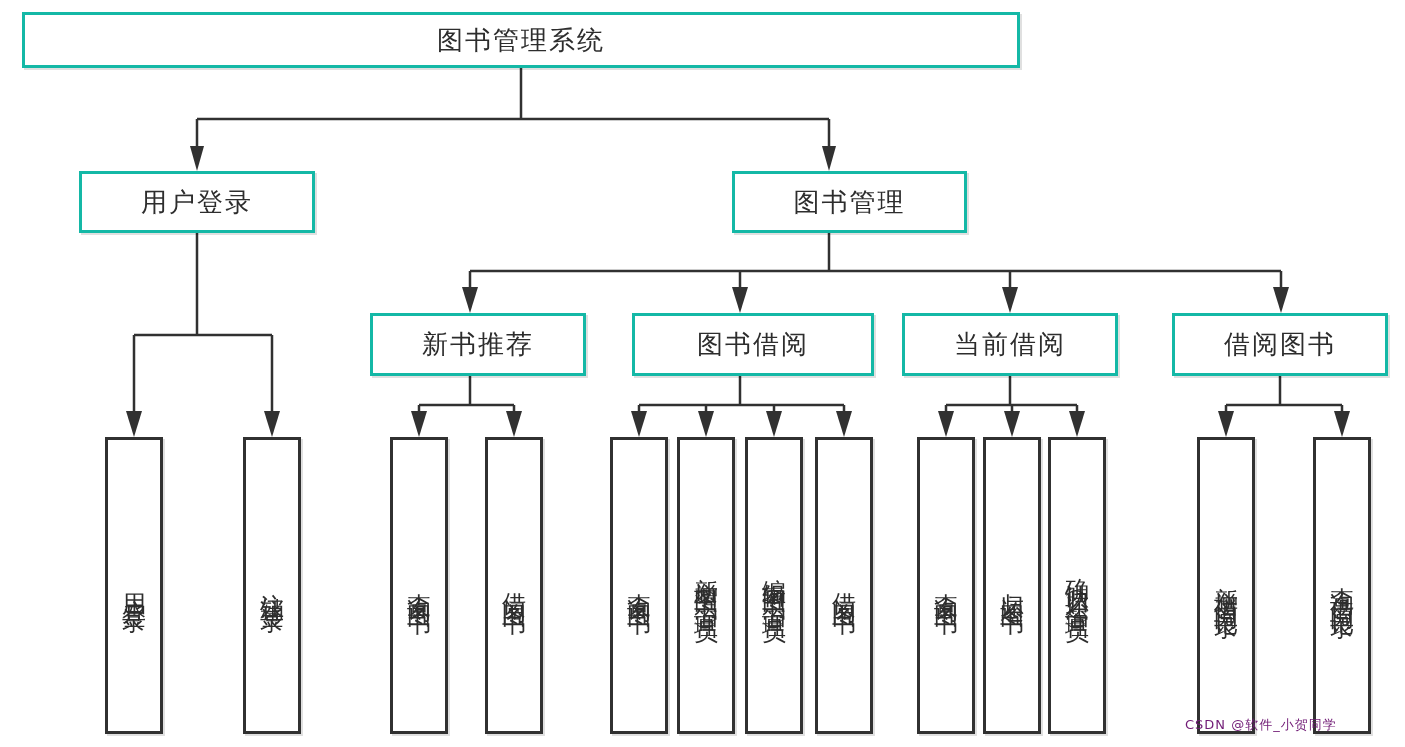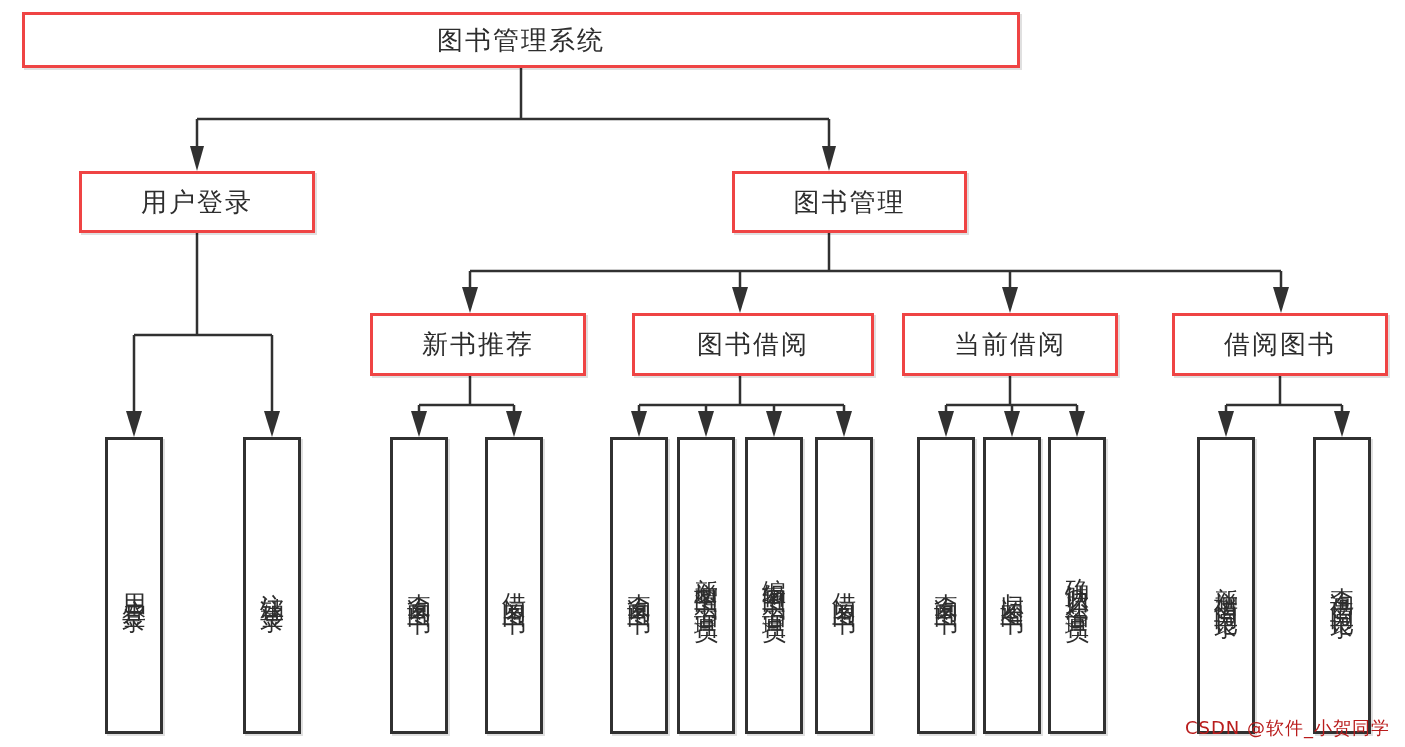--- a/index.html
+++ b/index.html
@@ -2,38 +2,38 @@
 <html><head>
 <meta charset="utf-8">
 <style>
   html,body{margin:0;padding:0;background:#ffffff;}
   .canvas{
     position:relative;width:1405px;height:747px;background:#ffffff;
     font-family:"DejaVu Sans","Liberation Sans",sans-serif;color:#2d2d2d;overflow:hidden;
   }
   svg.connectors{position:absolute;left:0;top:0;pointer-events:none;}
   .hbox{
-    position:absolute;box-sizing:border-box;border:3px solid #ef4444;background:#ffffff;
+    position:absolute;box-sizing:border-box;border:3px solid #14b8a6;background:#ffffff;
     display:flex;align-items:center;justify-content:center;
     font-size:26px;letter-spacing:2px;box-shadow:2px 2px 0 rgba(0,0,0,0.12);
     white-space:nowrap;
   }
   .vbox{
     position:absolute;box-sizing:border-box;border:3px solid #313131;background:#ffffff;
     width:58px;height:297px;top:437px;
     display:flex;align-items:center;justify-content:center;
     box-shadow:2px 2px 0 rgba(0,0,0,0.12);
   }
   .vtext{
     writing-mode:vertical-rl;text-orientation:mixed;
     font-size:24px;letter-spacing:6px;line-height:1;
   }
   .watermark{
     position:absolute;left:1185px;top:716px;
-    color:#b91c1c;font-size:18px;letter-spacing:1px;white-space:nowrap;
+    color:#701a75;font-size:13px;letter-spacing:1px;white-space:nowrap;
   }
 </style>
 </head>
 <body>
 
 <div class="canvas">
 
   <svg class="connectors" width="1405" height="747" viewBox="0 0 1405 747">
     <path fill="none" stroke="#313131" stroke-width="2.5" d="M521 68 V119 M197 119 H829 M197 119 V150 M829 119 V150
              M197 233 V335 M134 335 H272 M134 335 V415 M272 335 V415

